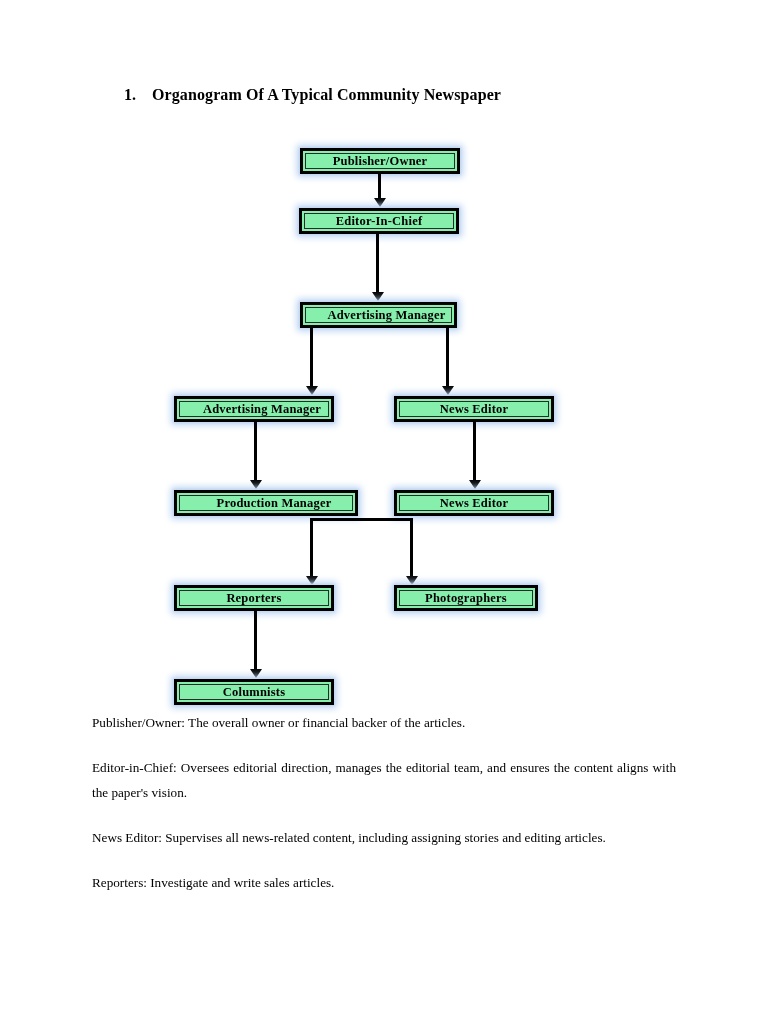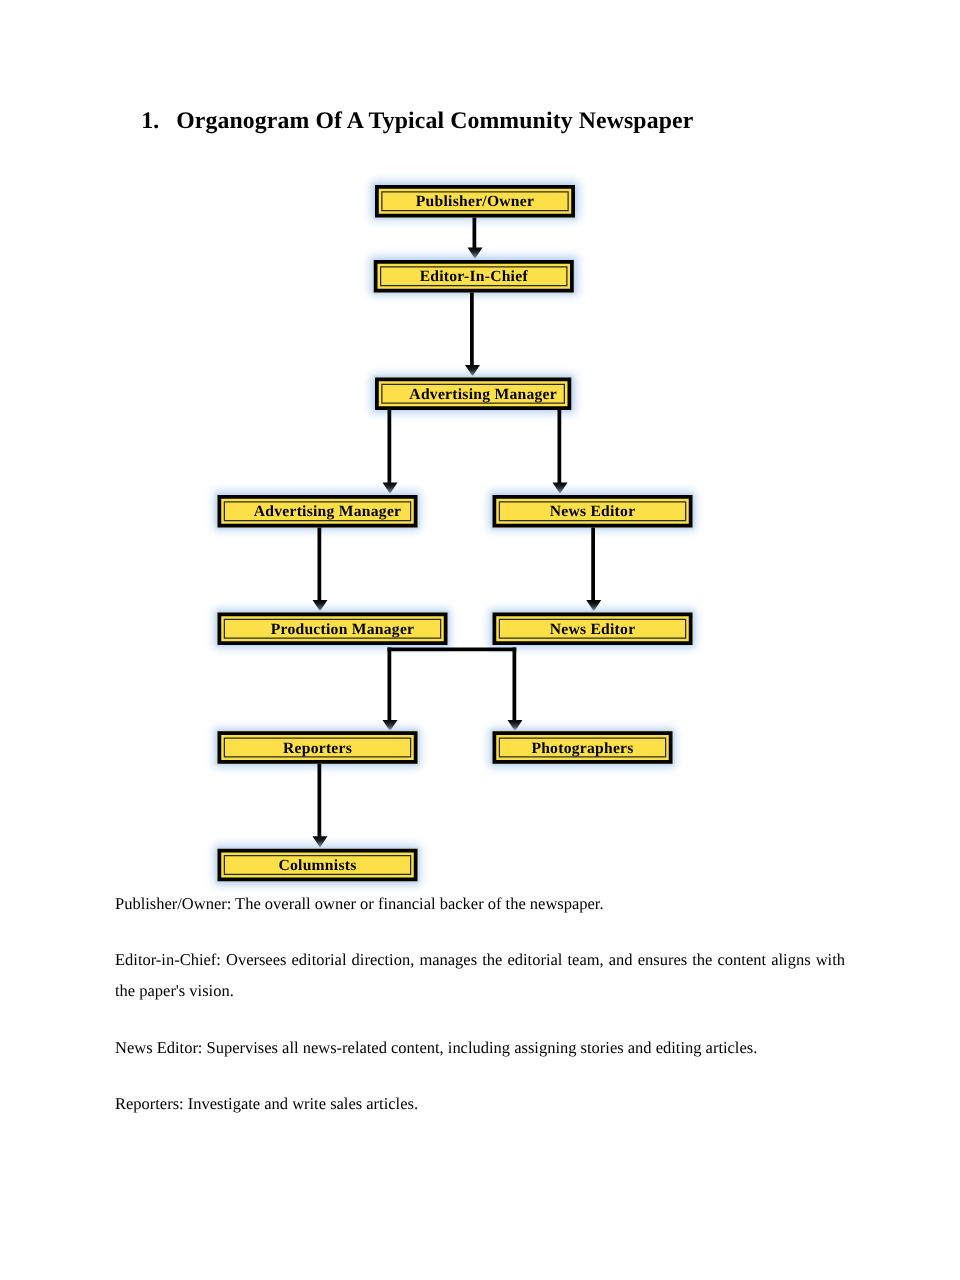--- a/index.html
+++ b/index.html
@@ -12,45 +12,45 @@
     height: 1024px;
     position: relative;
     font-family: "Liberation Serif", "DejaVu Serif", serif;
     color: #000000;
     overflow: hidden;
   }
 
   
   .heading {
     position: absolute;
-    left: 113px;
+    left: 124px;
     top: 86px;
     width: 560px;
-    font-size: 19px;
+    font-size: 16px;
     font-weight: bold;
     letter-spacing: 0.1px;
   }
   .heading .num {
     display: inline-block;
     width: 28px;
   }
 
   
   .diagram {
     position: absolute;
     left: 0;
     top: 0;
     width: 768px;
     height: 720px;
   }
 
   .node {
     position: absolute;
     height: 26px;
-    background: #fde047;
+    background: #86efac;
     border: 3px solid #000000;
     box-shadow: 0 0 7px 3px #bcd4f2, 0 0 2px 1px #cfe0f7;
     box-sizing: border-box;
     display: flex;
     align-items: center;
     justify-content: center;
     overflow: hidden;
   }
   .node .inner {
     position: absolute;
@@ -195,17 +195,17 @@
   <div class="arrowhead" style="left:250px; top:669px;"></div>
 
   <div class="node" style="left:174px; top:679px; width:160px;align-items:center;">
     <span class="inner"></span>
     <span class="lbl">Columnists</span>
   </div>
 
 </div>
 
 <div class="body-text">
-  <p>Publisher/Owner: The overall owner or financial backer of the newspaper.</p>
+  <p>Publisher/Owner: The overall owner or financial backer of the articles.</p>
   <p>Editor-in-Chief: Oversees editorial direction, manages the editorial team, and ensures the content aligns with the paper's vision.</p>
   <p>News Editor: Supervises all news-related content, including assigning stories and editing articles.</p>
   <p>Reporters: Investigate and write sales articles.</p>
 </div>
 
 </body></html>

